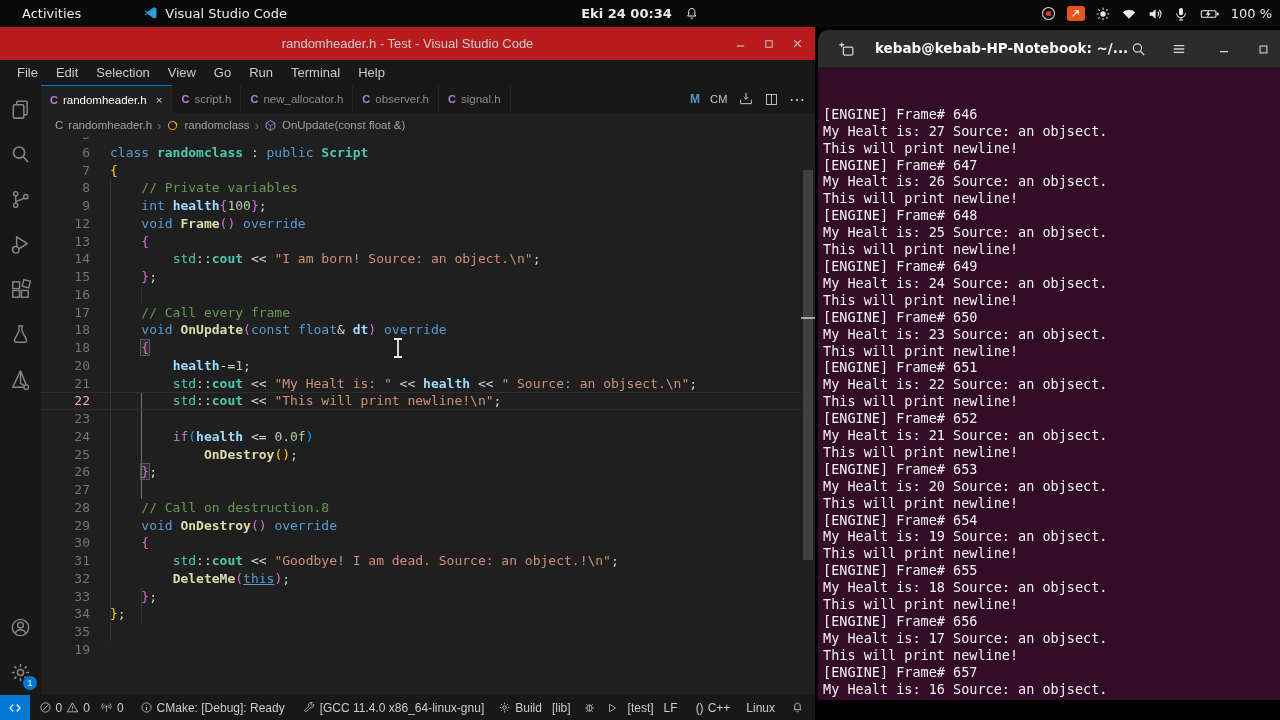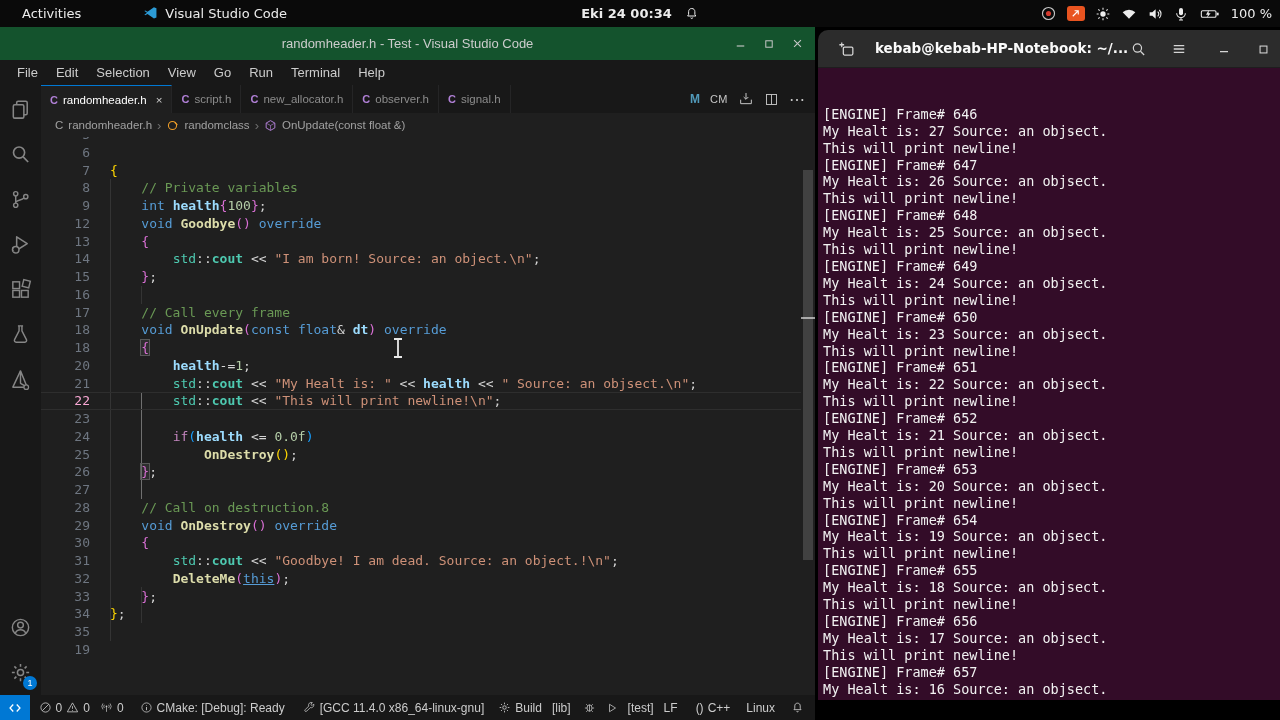--- a/index.html
+++ b/index.html
@@ -12,21 +12,21 @@
              font-family:"DejaVu Sans",sans-serif;font-size:13px;display:flex;align-items:center;}
   .gb-activities{margin-left:22px;}
   .gb-app{display:flex;align-items:center;gap:7px;margin-left:62px;}
   .gb-center{position:absolute;left:50%;transform:translateX(-50%);display:flex;align-items:center;gap:12px;}
   .gb-clock{font-weight:600;}
   .gb-right{position:absolute;right:8px;top:0;height:27px;display:flex;align-items:center;gap:10px;}
   .gb-right .pct{font-size:13px;}
   .tray-share{width:18px;height:15px;background:#E95420;border-radius:3px;display:flex;align-items:center;justify-content:center;}
   
   .vscode{left:0;top:27px;width:815px;height:693px;background:#1f1f1f;}
-  .vs-titlebar{position:absolute;left:0;top:0;width:100%;height:33px;background:#14532d;color:#cccccc;}
+  .vs-titlebar{position:absolute;left:0;top:0;width:100%;height:33px;background:#b91c1c;color:#cccccc;}
   .vs-title{position:absolute;left:0;right:0;top:9px;text-align:center;font-size:13px;}
   .vs-controls{position:absolute;right:10px;top:0;height:33px;display:flex;align-items:center;gap:14px;color:#c8c8c8;}
   .vs-menubar{position:absolute;left:0;top:33px;width:100%;height:25px;background:#181818;color:#cccccc;
               font-size:13px;display:flex;align-items:center;padding-left:8px;box-sizing:border-box;}
   .vs-menubar span{padding:0 9px;}
   .vs-body{position:absolute;left:0;top:58px;width:100%;height:610px;display:flex;}
   .activitybar{width:41px;background:#181818;display:flex;flex-direction:column;align-items:center;flex:0 0 41px;}
   .ab-item{width:41px;height:45px;display:flex;align-items:center;justify-content:center;color:#868686;position:relative;}
   .ab-spacer{flex:1;}
   .ab-badge{position:absolute;right:4px;bottom:5px;width:14px;height:14px;border-radius:50%;background:#0078d4;
@@ -404,36 +404,37 @@
         <div class="iguide" style="left:100px;top:149px;height:18px"></div>
         <div class="iguide active" style="left:100px;top:255px;height:107px"></div>
         <div class="iguide" style="left:100px;top:450px;height:36px"></div>
         <div class="code-inner">
             <div class="cl">
               <span class="ln">5</span>
               <span class="ct"></span>
             </div>
             <div class="cl">
               <span class="ln">6</span>
+              <span class="ct"><span style="color: rgb(86, 156, 214);">class </span><span style="color: rgb(78, 201, 176); font-weight: bold;">randomclass</span><span style="color: rgb(212, 212, 212);"> : </span><span style="color: rgb(86, 156, 214);">public </span><span style="color: rgb(78, 201, 176); font-weight: bold;">Script</span></span>
             </div>
             <div class="cl">
               <span class="ln">7</span>
               <span class="ct"><span style="color: rgb(255, 215, 0);">{</span></span>
             </div>
             <div class="cl">
               <span class="ln">8</span>
               <span class="ct"><span style="color: rgb(106, 153, 85);">    // Private variables</span></span>
             </div>
             <div class="cl">
               <span class="ln">9</span>
               <span class="ct"><span style="color: rgb(212, 212, 212);">    </span><span style="color: rgb(86, 156, 214);">int </span><span style="color: rgb(156, 220, 254); font-weight: bold;">health</span><span style="color: rgb(218, 112, 214);">{</span><span style="color: rgb(181, 206, 168);">100</span><span style="color: rgb(218, 112, 214);">}</span><span style="color: rgb(212, 212, 212);">;</span></span>
             </div>
             <div class="cl">
               <span class="ln">12</span>
-              <span class="ct"><span style="color: rgb(212, 212, 212);">    </span><span style="color: rgb(86, 156, 214);">void </span><span style="color: rgb(220, 220, 170); font-weight: bold;">Goodbye</span><span style="color: rgb(218, 112, 214);">(</span><span style="color: rgb(218, 112, 214);">)</span><span style="color: rgb(86, 156, 214);"> override</span></span>
+              <span class="ct"><span style="color: rgb(212, 212, 212);">    </span><span style="color: rgb(86, 156, 214);">void </span><span style="color: rgb(220, 220, 170); font-weight: bold;">Frame</span><span style="color: rgb(218, 112, 214);">(</span><span style="color: rgb(218, 112, 214);">)</span><span style="color: rgb(86, 156, 214);"> override</span></span>
             </div>
             <div class="cl">
               <span class="ln">13</span>
               <span class="ct"><span style="color: rgb(212, 212, 212);">    </span><span style="color: rgb(218, 112, 214);">{</span></span>
             </div>
             <div class="cl">
               <span class="ln">14</span>
               <span class="ct"><span style="color: rgb(212, 212, 212);">        </span><span style="color: rgb(78, 201, 176);">std</span><span style="color: rgb(212, 212, 212);">::</span><span style="color: rgb(78, 201, 176); font-weight: bold;">cout</span><span style="color: rgb(212, 212, 212);"> &lt;&lt; </span><span style="color: rgb(206, 145, 120);">"I am born! Source: an object.\n"</span><span style="color: rgb(212, 212, 212);">;</span></span>
             </div>
             <div class="cl">

